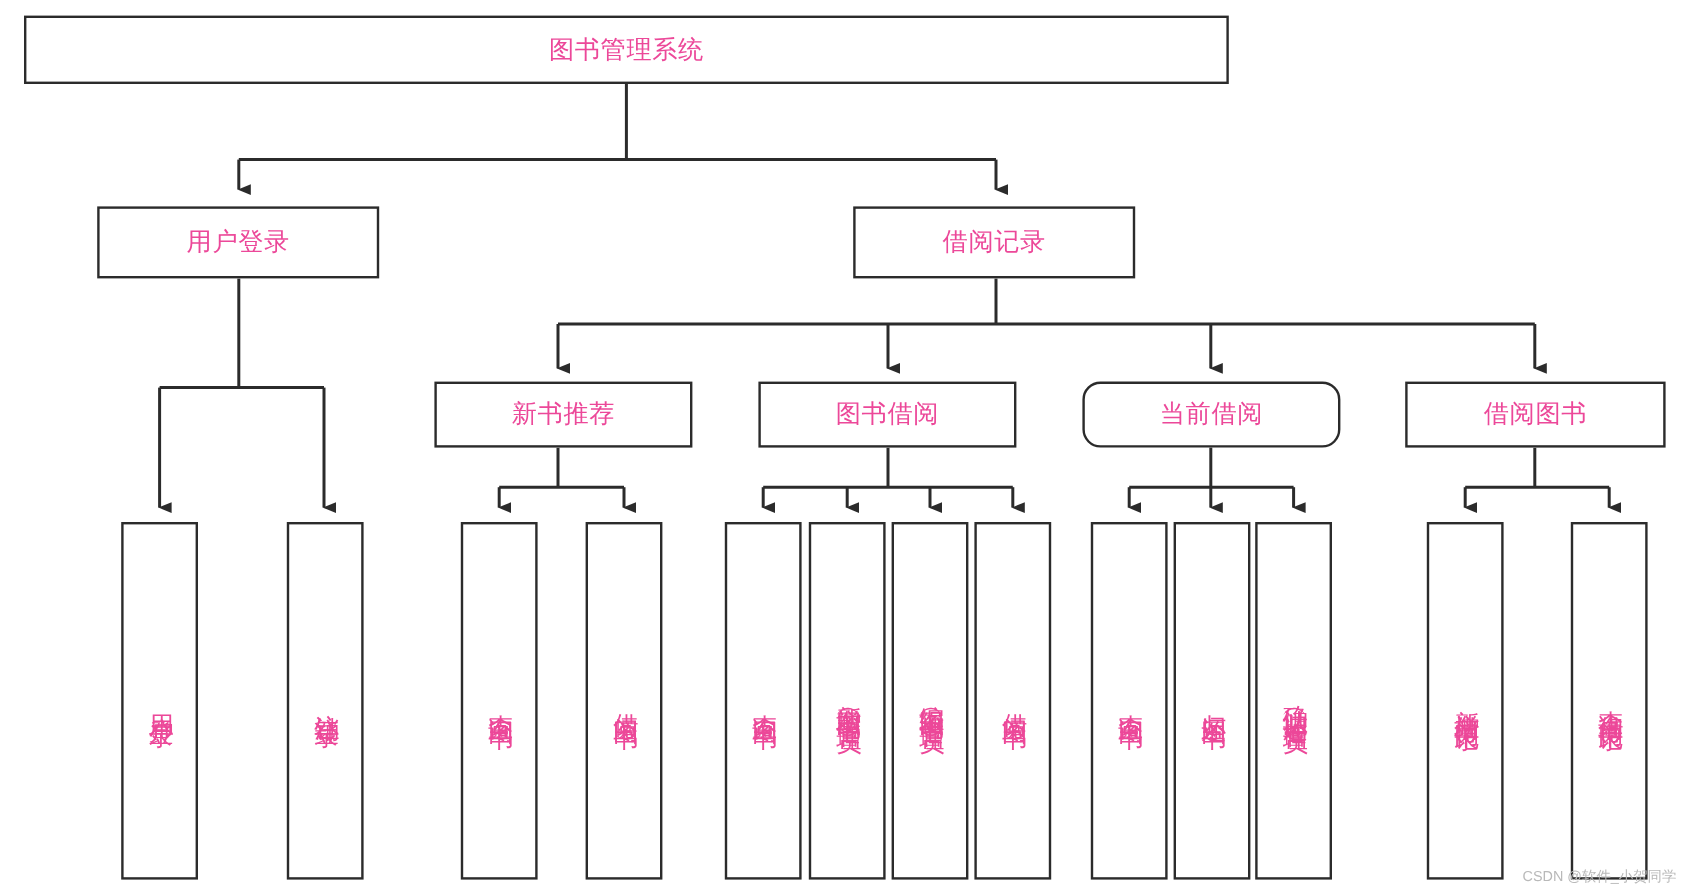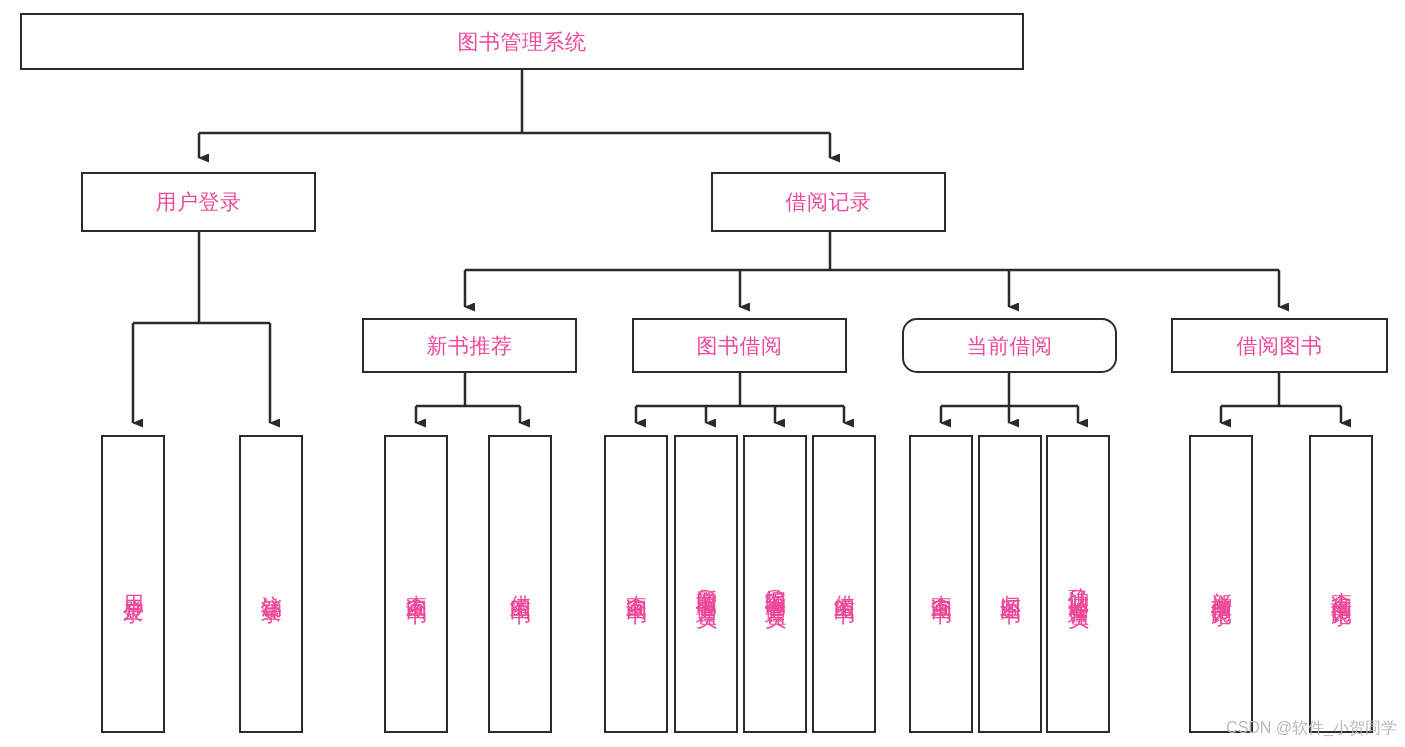--- a/index.html
+++ b/index.html
@@ -56,21 +56,21 @@
     text-orientation: upright;
     font-size: 21px;
     line-height: 1.28;
     letter-spacing: 3px;
     white-space: nowrap;
   }
   #watermark {
     position: absolute;
     right: 8px;
     bottom: 8px;
-    font-size: 16px;
+    font-size: 12px;
     color: #b9b9b9;
     z-index: 5;
     white-space: nowrap;
     font-family: "Liberation Sans", "DejaVu Sans", sans-serif;
   }
 </style>
 </head>
 <body>
 
 <div id="diagram-root">

